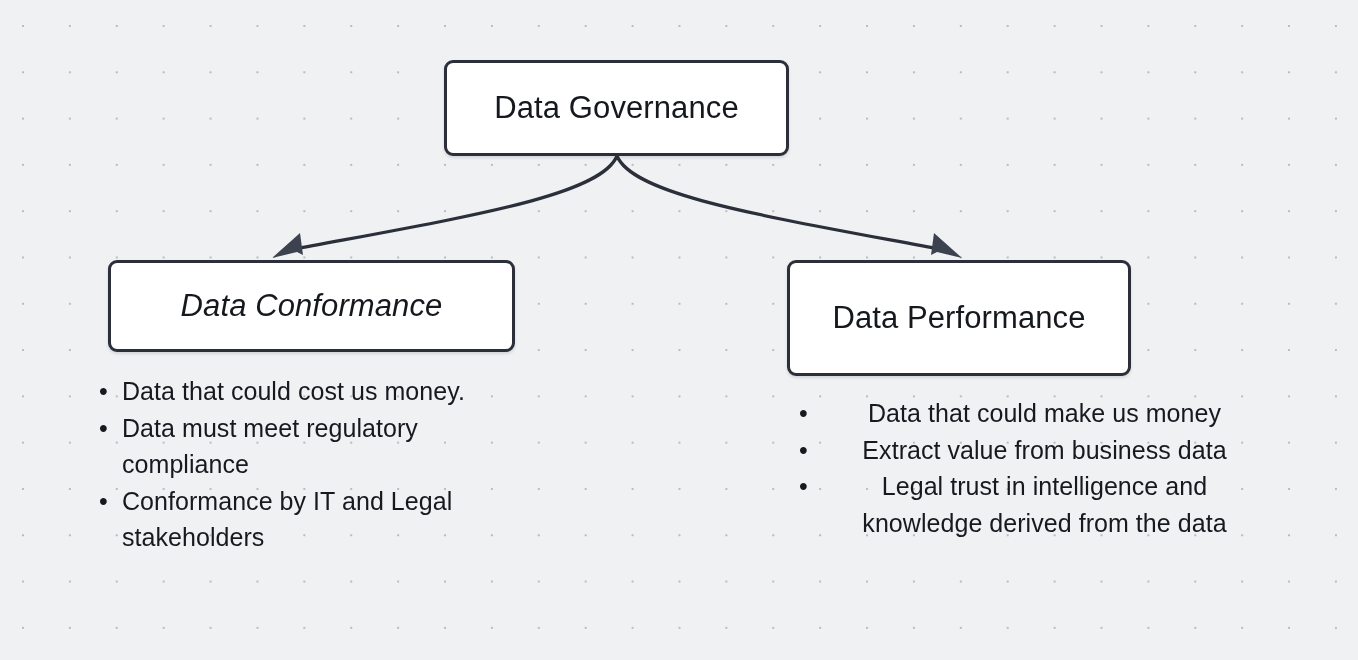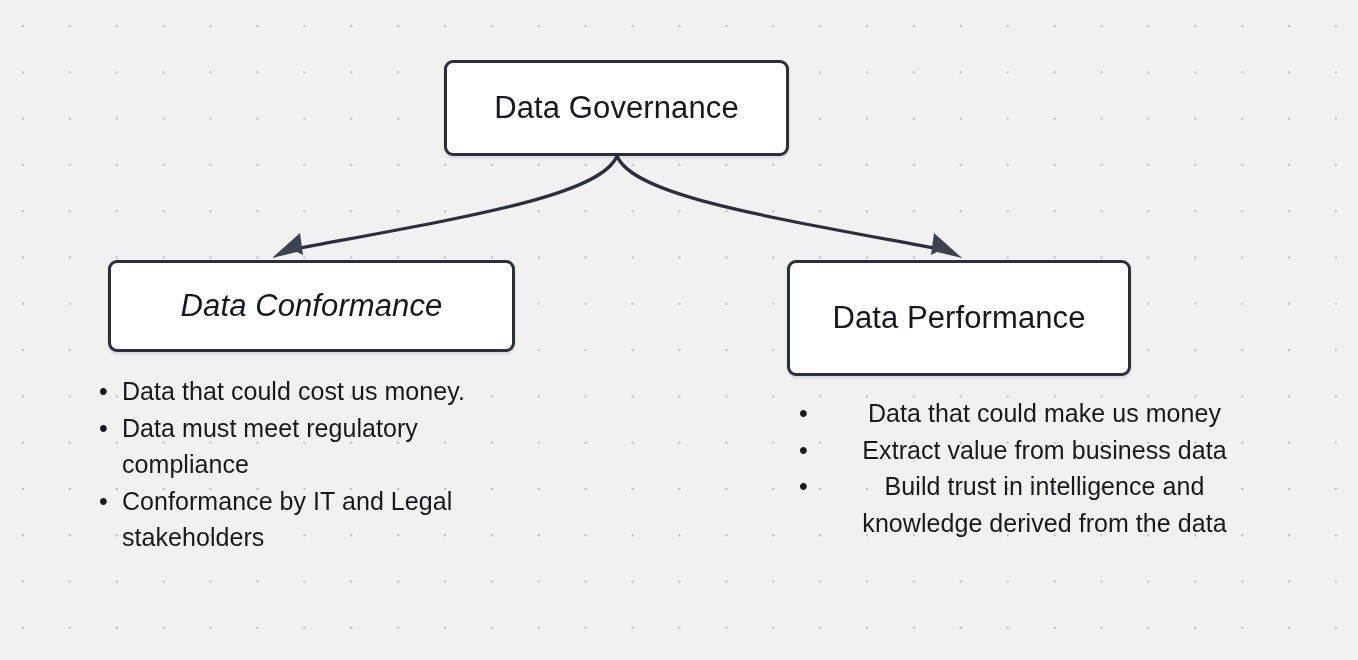--- a/index.html
+++ b/index.html
@@ -137,16 +137,16 @@
 
   <ul class="bullet-list" id="list-conformance">
     <li class="bullet-item">Data that could cost us money.</li>
     <li class="bullet-item">Data must meet regulatory compliance</li>
     <li class="bullet-item">Conformance by IT and Legal stakeholders</li>
   </ul>
 
   <ul class="bullet-list" id="list-performance">
     <li class="bullet-item">Data that could make us money</li>
     <li class="bullet-item">Extract value from business data</li>
-    <li class="bullet-item">Build trust in intelligence and knowledge derived from the data</li>
+    <li class="bullet-item">Legal trust in intelligence and knowledge derived from the data</li>
   </ul>
 
 </div>
 
 </body></html>

